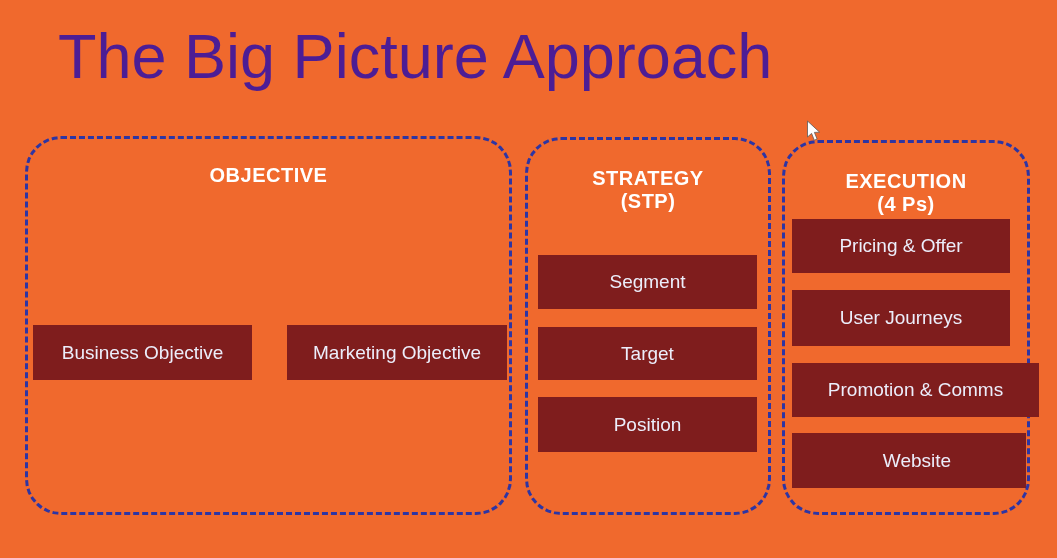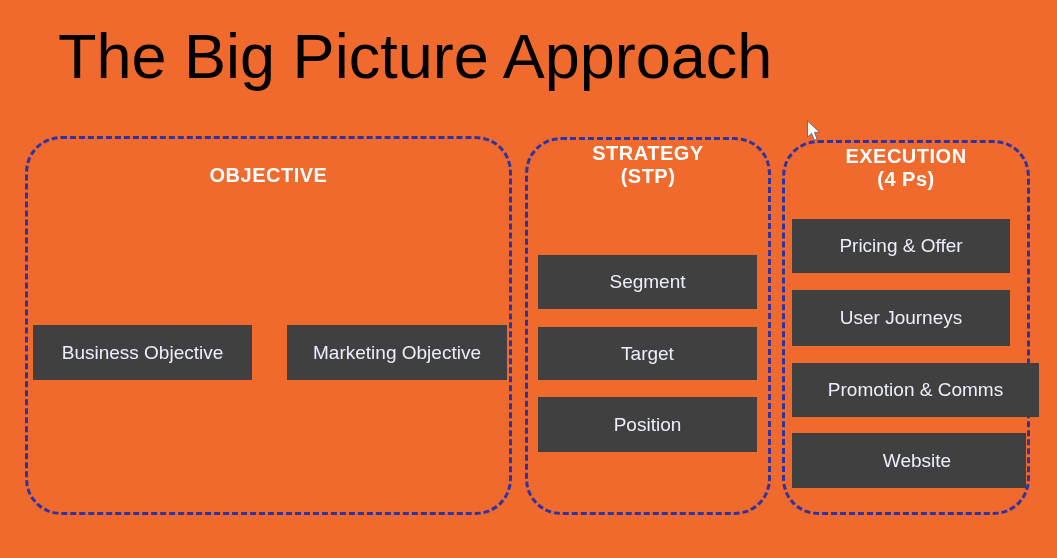--- a/index.html
+++ b/index.html
@@ -14,45 +14,45 @@
     overflow: hidden;
     font-family: "Liberation Sans", sans-serif;
   }
   .slide-title {
     position: absolute;
     left: 58px;
     top: 22px;
     font-size: 63px;
     line-height: 1.1;
     font-weight: 400;
-    color: #000000;
+    color: #4c1d95;
     white-space: nowrap;
   }
   .panel {
     position: absolute;
     border: 3px dashed #2d35a4;
     border-radius: 36px;
     box-sizing: border-box;
   }
   #panel-objective { left: 25px;  top: 136px; width: 487px; height: 379px; }
   #panel-strategy  { left: 525px; top: 137px; width: 246px; height: 378px; }
   #panel-execution { left: 782px; top: 140px; width: 248px; height: 375px; }
   .panel-heading {
-    margin-top: 2px;
+    margin-top: 27px;
     text-align: center;
     color: #ffffff;
     font-size: 20px;
     font-weight: 700;
     line-height: 23px;
     letter-spacing: 0.5px;
   }
   #panel-objective .panel-heading { margin-top: 25px; }
   .item-box {
     position: absolute;
-    background: #404040;
+    background: #7f1d1d;
     color: #eceefb;
     display: flex;
     align-items: center;
     justify-content: center;
     font-size: 19px;
     white-space: nowrap;
   }
   
   #box-business-objective  { left: 5px;   top: 186px; width: 219px; height: 55px; }
   #box-marketing-objective { left: 259px; top: 186px; width: 220px; height: 55px; }

